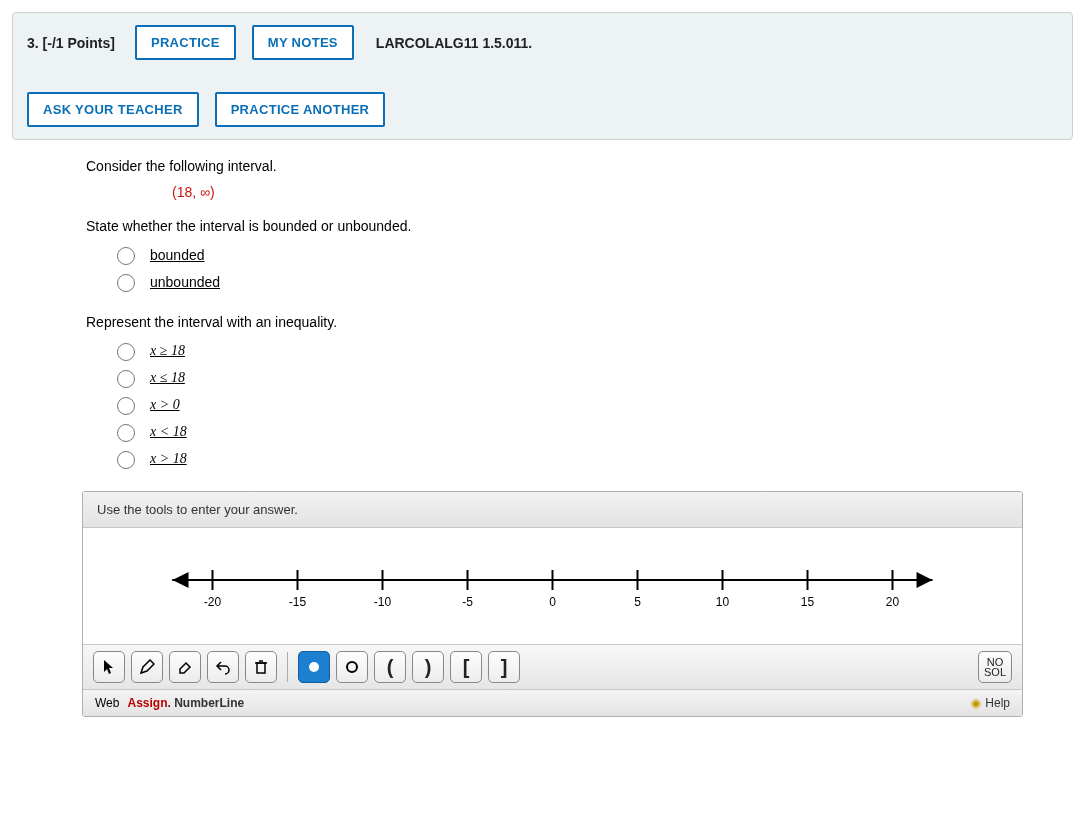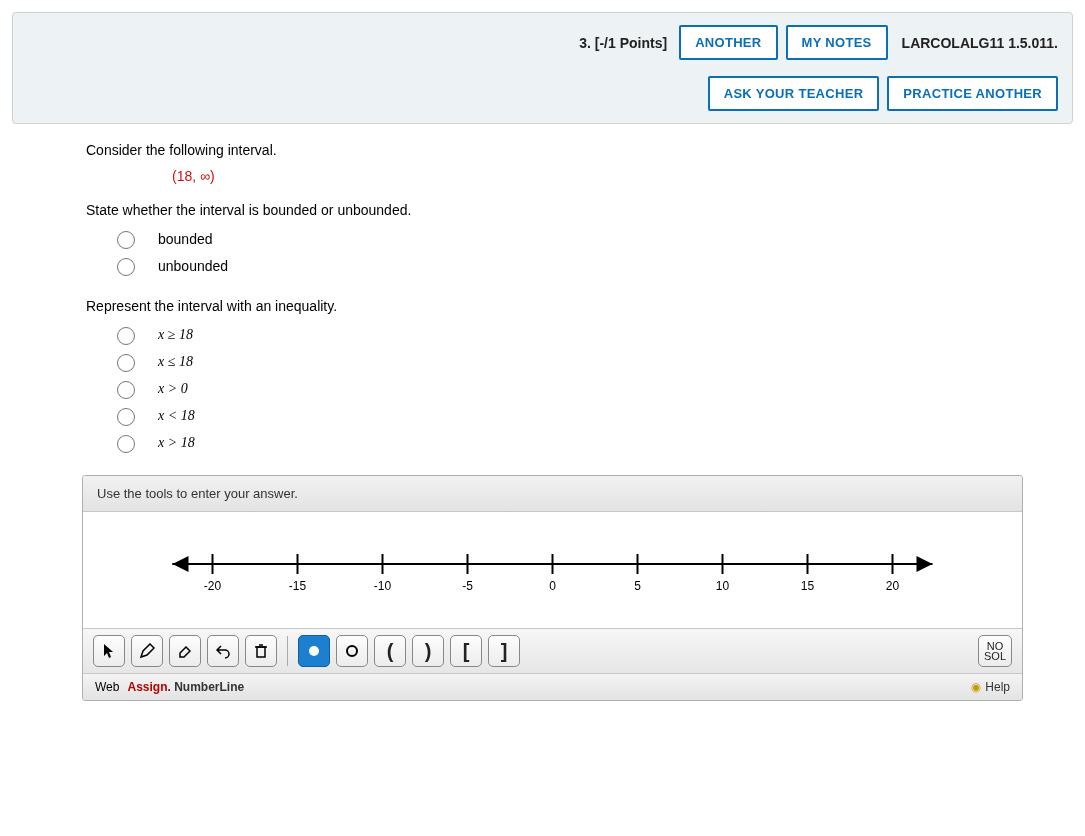--- a/index.html
+++ b/index.html
@@ -12,23 +12,22 @@
     padding: 12px;
   }
   .question-header {
     background: #edf2f4;
     border: 1px solid #d0d0d0;
     border-radius: 4px;
     padding: 12px 14px;
     display: flex;
     flex-wrap: wrap;
     align-items: center;
-    gap: 8px;
+    gap: 16px;
     margin-bottom: 12px;
-    justify-content: flex-end;
   }
   .qnum { font-weight: bold; color: #222; margin-right: 4px; }
   .btn {
     background: #fff;
     border: 2px solid #0a6fb6;
     color: #0a6fb6;
     padding: 8px 14px;
     font-weight: bold;
     font-family: inherit;
     font-size: 13px;
@@ -37,21 +36,21 @@
     letter-spacing: 0.3px;
   }
   .assignment-code { font-weight: bold; font-size: 14px; color: #222; margin-left: 6px; }
 
   .question-body { padding: 0 50px 0 70px; }
   .prompt { margin: 18px 4px 10px; }
   .interval { color: #c11; text-align: left; margin: 8px 0 18px; }
   .interval-indent { padding-left: 90px; }
 
   .radio-group { margin: 6px 0 22px 30px; }
-  .radio-item { display: flex; align-items: center; gap: 20px; margin: 6px 0; }
+  .radio-item { display: flex; align-items: center; gap: 12px; margin: 6px 0; text-decoration: underline; }
   .radio-item input[type=radio] { width: 18px; height: 18px; }
   .radio-item label { cursor: pointer; }
   .math { font-style: italic; font-family: Georgia, serif; }
 
   
   .nl-widget {
     margin-top: 0;
     border: 1px solid #b0b0b0;
     border-radius: 3px;
     overflow: hidden;
@@ -122,21 +121,21 @@
   .arrow { fill:#000;}
 </style>
 </head>
 <body>
 
 <div class="question-header">
   <span class="qnum">
     <span>3.</span>
     <span>[-/1 Points]</span>
   </span>
-  <button class="btn">ANOTHER</button>
+  <button class="btn">PRACTICE</button>
   <button class="btn">MY NOTES</button>
   <span class="assignment-code">LARCOLALG11 1.5.011.</span>
   <div style="flex-basis:100%;height:0"></div>
   <button class="btn">ASK YOUR TEACHER</button>
   <button class="btn">PRACTICE ANOTHER</button>
 </div>
 
 <div class="question-body">
 
   <p class="prompt">Consider the following interval.</p>

